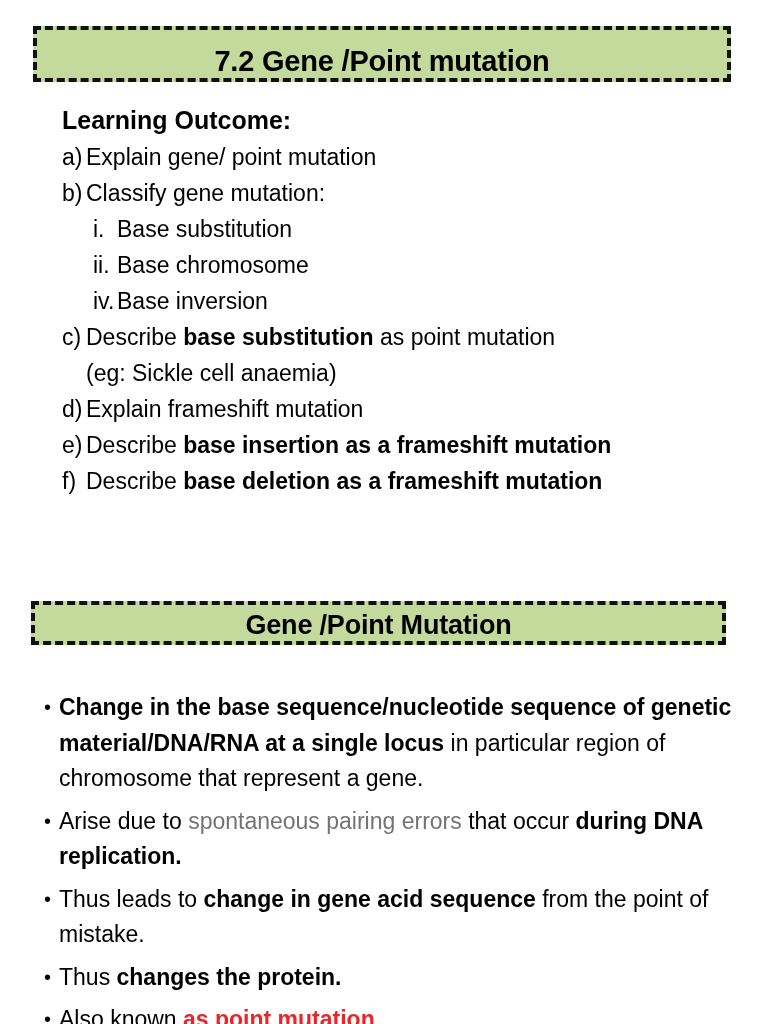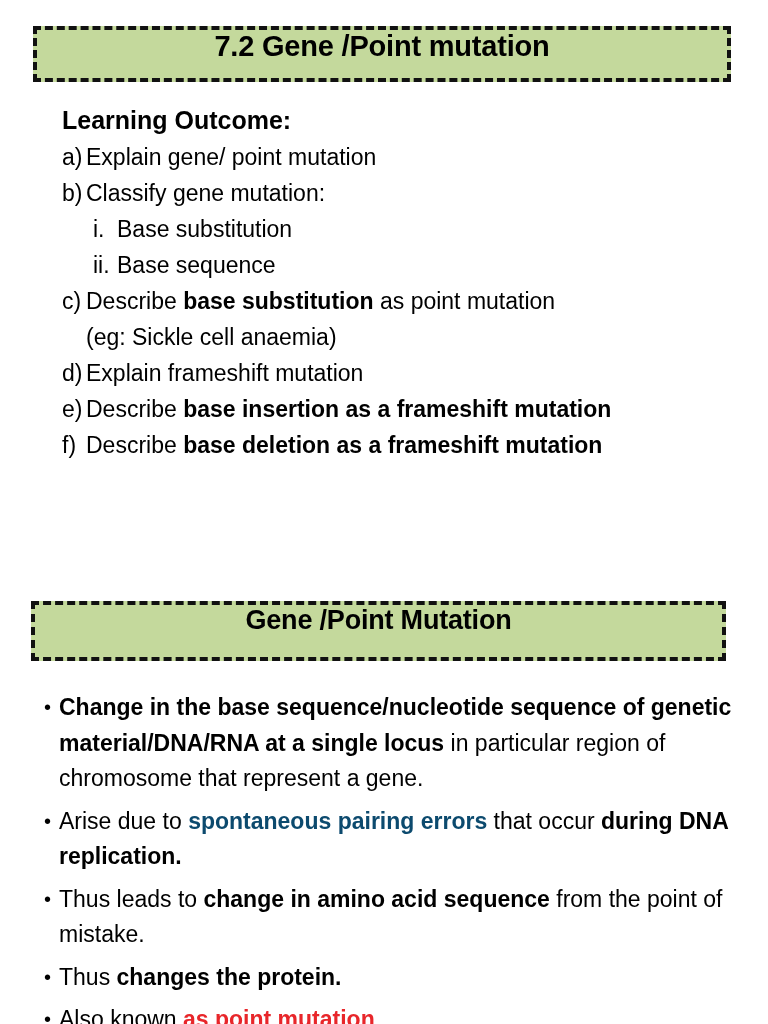--- a/index.html
+++ b/index.html
@@ -16,21 +16,21 @@
     position: relative;
   }
 
   
   .banner {
     background: #c4d99c;
     border: 4px dashed #111111;
     box-sizing: border-box;
     text-align: center;
     display: flex;
-    align-items: flex-start;
+    align-items: flex-end;
     justify-content: center;
   }
   .banner-title {
     font-weight: bold;
     letter-spacing: -0.2px;
     color: #000000;
   }
 
   #banner-1 {
     position: absolute;
@@ -39,21 +39,21 @@
     width: 698px;
     height: 56px;
   }
   #banner-1 .banner-title { font-size: 29px; }
 
   #banner-2 {
     position: absolute;
     left: 31px;
     top: 601px;
     width: 695px;
-    height: 60px;
+    height: 44px;
   }
   #banner-2 .banner-title { font-size: 27px; }
 
   
   #outcome-block {
     position: absolute;
     left: 62px;
     top: 104px;
     width: 700px;
   }
@@ -101,21 +101,21 @@
   .bullet-dot {
     flex: 0 0 auto;
     width: 15px;
     font-size: 20px;
     line-height: 35.5px;
   }
   .bullet-text {
     flex: 1 1 auto;
   }
   .u { text-underline-offset: 2px; }
-  .blue { color: #0c4a6e; font-weight: bold; }
+  .blue { color: #737373; font-weight: normal; }
   .red  { color: #e8262a; font-weight: bold; }
 </style>
 </head>
 <body>
 
 <div id="banner-1" class="banner">
   <div class="banner-title">7.2 Gene /Point mutation</div>
 </div>
 
 <div id="outcome-block">
@@ -132,24 +132,28 @@
     <span class="body">Classify gene mutation:</span>
   </div>
 
   <div class="outcome-row sub">
     <span class="marker">i.</span>
     <span class="body">Base substitution</span>
   </div>
 
   <div class="outcome-row sub">
     <span class="marker">ii.</span>
-    <span class="body">Base sequence</span>
-  </div>
-
-
+    <span class="body">Base chromosome</span>
+  </div>
+
+
+  <div class="outcome-row sub">
+    <span class="marker">iv.</span>
+    <span class="body">Base inversion</span>
+  </div>
 
   <div class="outcome-row">
     <span class="marker">c)</span>
     <span class="body"><span>Describe </span><span class="b">base substitution</span><span> as point mutation</span></span>
   </div>
 
   <div class="outcome-row cont">
     <span class="body">(eg: Sickle cell anaemia)</span>
   </div>
 
@@ -181,21 +185,21 @@
     <span class="bullet-text"><span class="b u">Change in the base sequence/nucleotide sequence of genetic material/DNA/RNA at </span><span class="b u">a single locus </span><span>in particular region of chromosome that represent a gene.</span></span>
   </div>
 
   <div class="bullet-item">
     <span class="bullet-dot">•</span>
     <span class="bullet-text"><span>Arise due to </span><span class="blue">spontaneous pairing errors</span><span> that occur </span><span class="b">during DNA replication.</span></span>
   </div>
 
   <div class="bullet-item">
     <span class="bullet-dot">•</span>
-    <span class="bullet-text"><span>Thus leads to </span><span class="b">change in amino acid sequence</span><span> from the point of mistake.</span></span>
+    <span class="bullet-text"><span>Thus leads to </span><span class="b">change in gene acid sequence</span><span> from the point of mistake.</span></span>
   </div>
 
   <div class="bullet-item">
     <span class="bullet-dot">•</span>
     <span class="bullet-text"><span>Thus </span><span class="b">changes the protein.</span></span>
   </div>
 
   <div class="bullet-item">
     <span class="bullet-dot">•</span>
     <span class="bullet-text"><span>Also known </span><span class="red">as point mutation</span></span>

